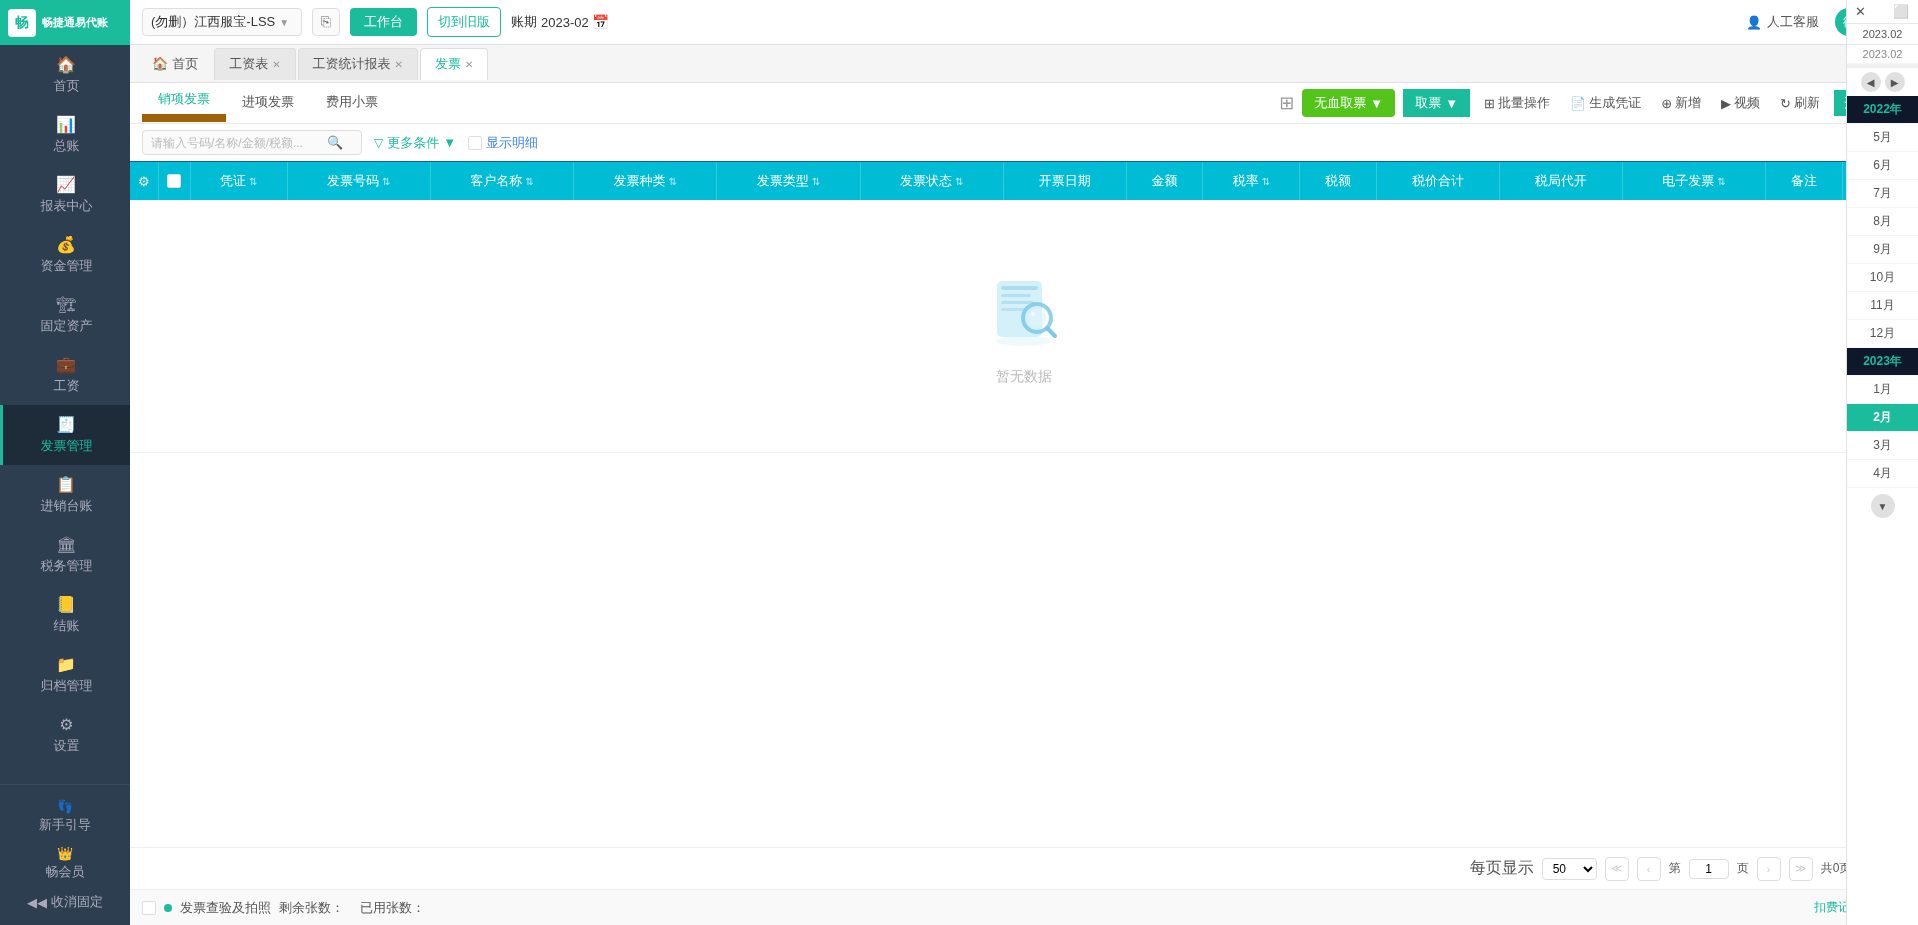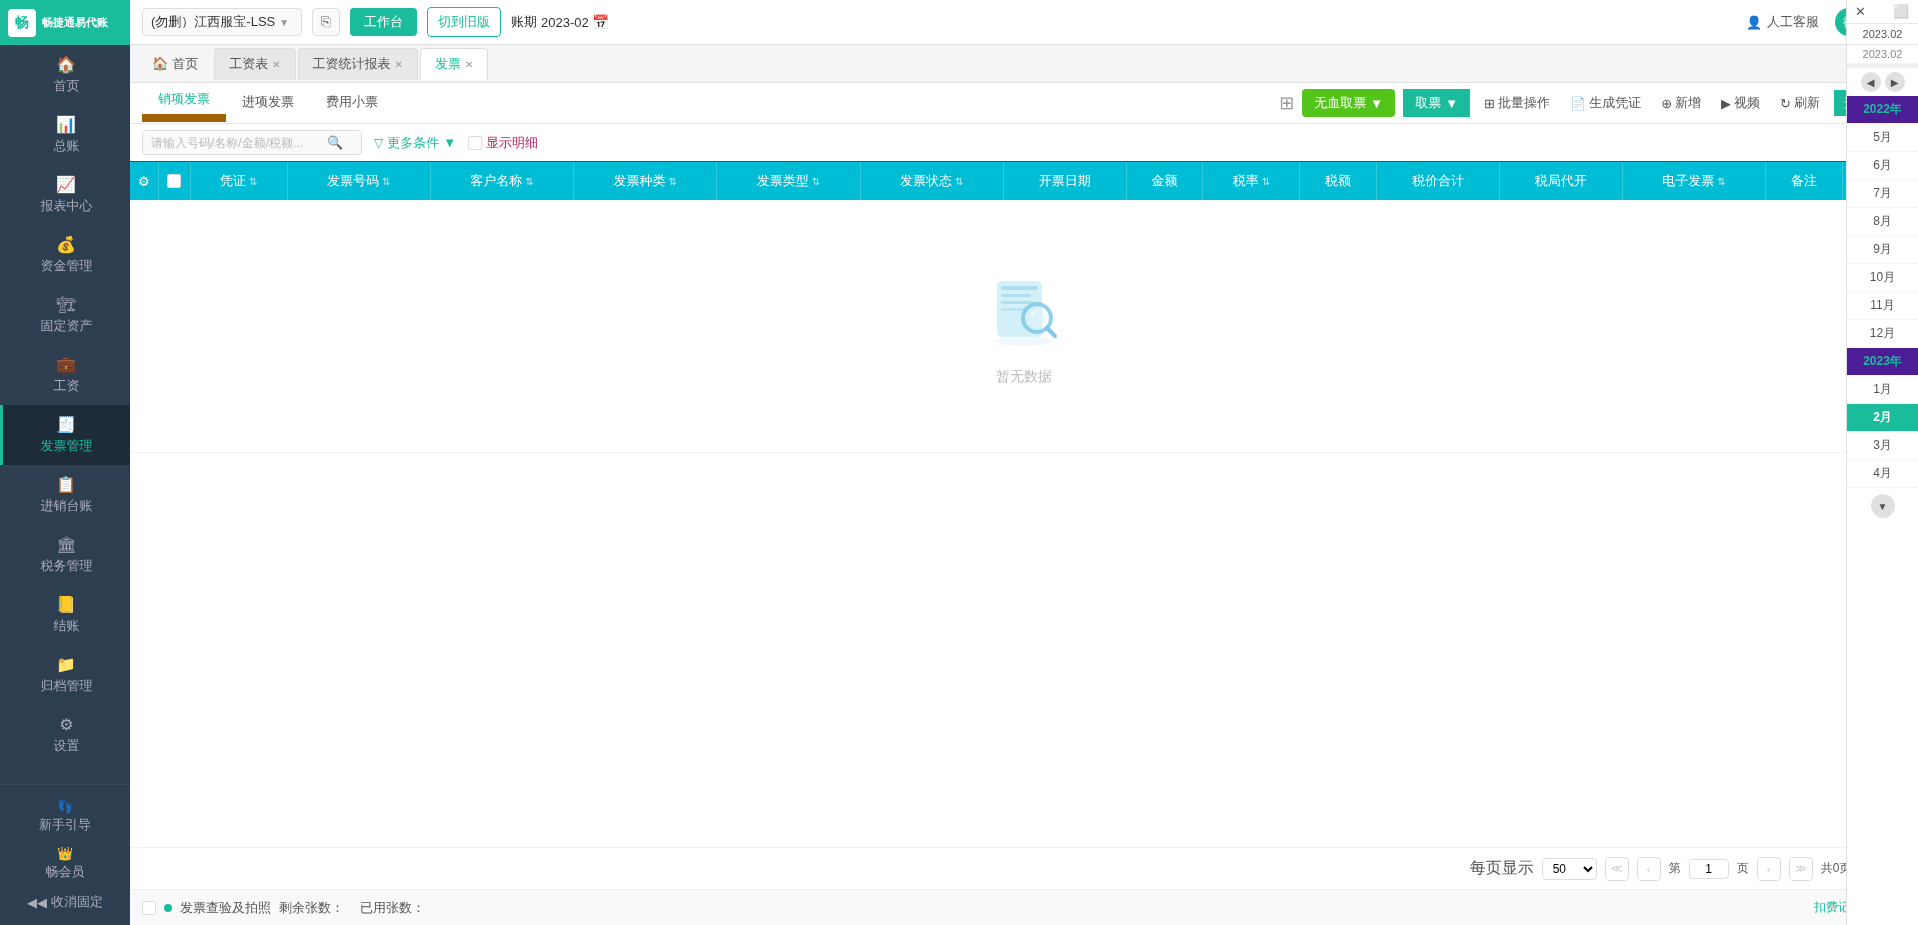--- a/index.html
+++ b/index.html
@@ -275,21 +275,21 @@
     }
     .search-box input::placeholder { color: #bbb; }
     .search-icon { color: #999; font-size: 13px; cursor: pointer; }
     .more-filter {
       display: flex; align-items: center; gap: 4px;
       color: #1abc9c; cursor: pointer; font-size: 12px;
     }
     .filter-icon { font-size: 12px; }
     .show-detail {
       display: flex; align-items: center; gap: 4px;
-      color: #be185d; cursor: pointer; font-size: 12px;
+      color: #3b82f6; cursor: pointer; font-size: 12px;
     }
     .checkbox {
       width: 14px; height: 14px;
       border: 1px solid #ddd;
       border-radius: 2px;
       background: #fff;
       display: flex; align-items: center; justify-content: center;
     }
 
     
@@ -426,21 +426,21 @@
       cursor: pointer;
       text-align: center;
       border-bottom: 1px solid #f5f5f5;
     }
     .date-item.active {
       background: #1abc9c;
       color: #fff;
       font-weight: bold;
     }
     .date-item.year-label {
-      background: #4c1d95;
+      background: #0f172a;
       color: #1abc9c;
       font-weight: bold;
       cursor: default;
     }
     .date-panel-nav {
       display: flex; align-items: center; justify-content: center;
       gap: 4px; padding: 4px;
     }
     .nav-circle {
       width: 20px; height: 20px;

